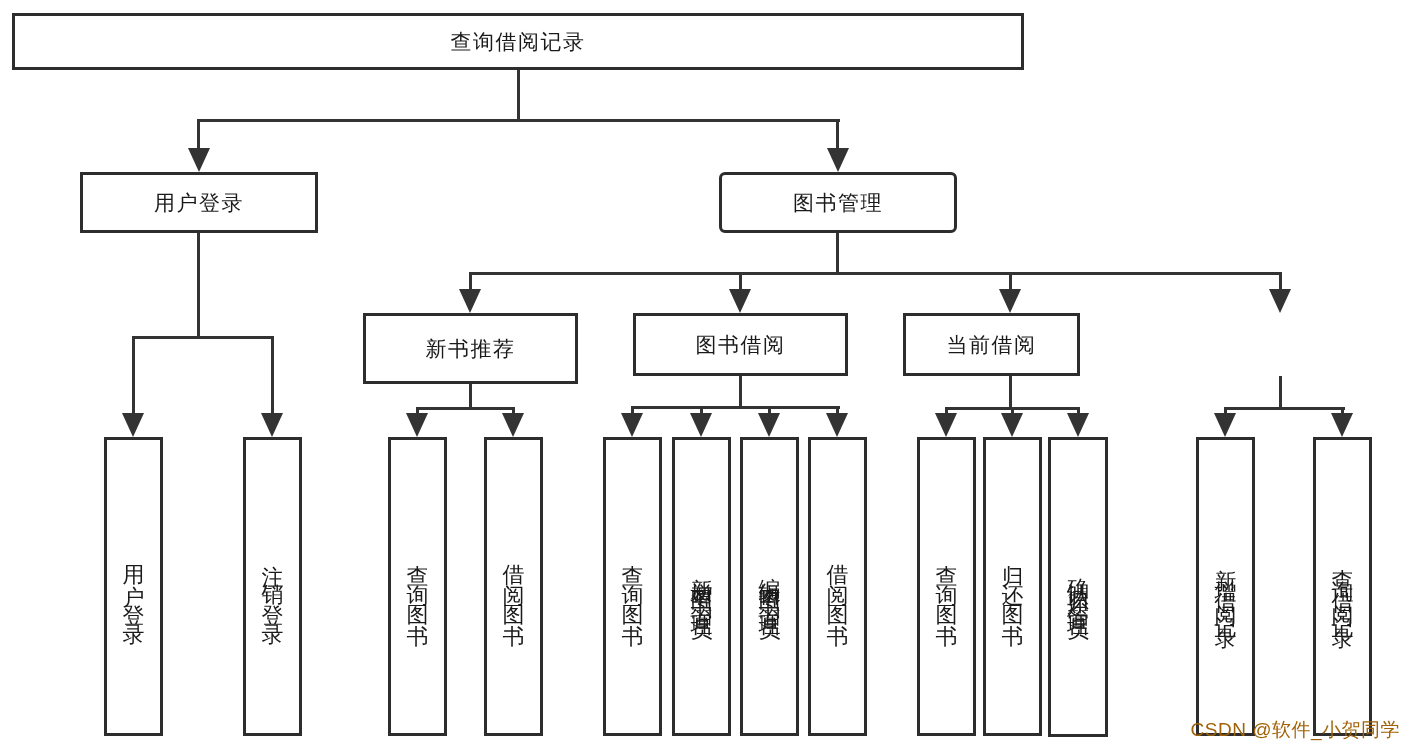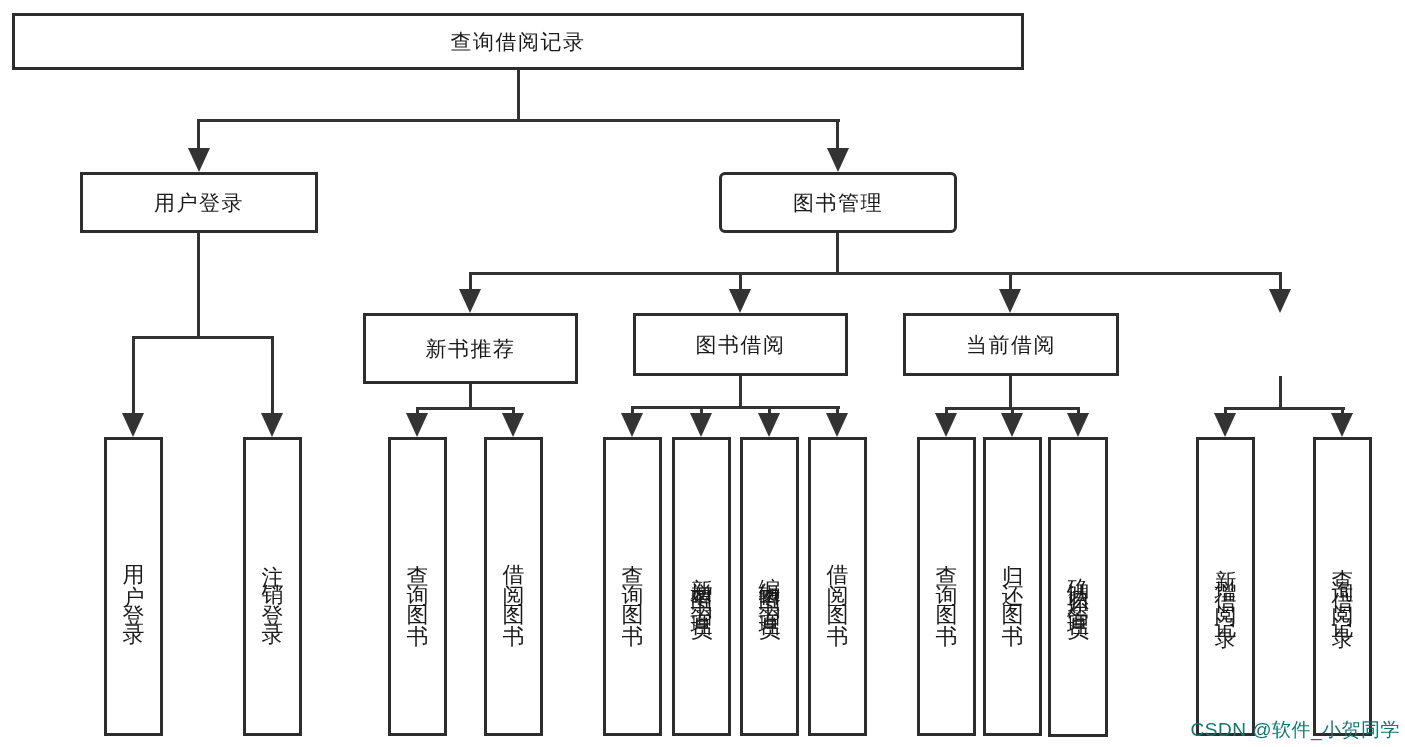--- a/index.html
+++ b/index.html
@@ -21,21 +21,21 @@
   .sp-m{letter-spacing:12px;}
   .sp-s{letter-spacing:6px;}
   .line{position:absolute;background:#333333;z-index:1;}
   .arrow{
     position:absolute;width:0;height:0;z-index:1;
     border-left:11px solid transparent;border-right:11px solid transparent;
     border-top:24px solid #333333;
   }
   .watermark{
     position:absolute;right:5px;bottom:4px;z-index:6;
-    font-size:19px;color:#0f766e;letter-spacing:0.5px;white-space:nowrap;text-align:center;
+    font-size:19px;color:#a16207;letter-spacing:0.5px;white-space:nowrap;text-align:center;
   }
 </style>
 </head>
 <body>
 
 <div id="canvas">
 
   <div class="box" style="left:12px;top:13px;width:1012px;height:57px;">
     <span class="hlabel">查询借阅记录</span>
   </div>
@@ -71,21 +71,21 @@
   <div class="arrow" style="left:999px;top:289px;"></div>
   <div class="line" style="left:1279px;top:272px;width:3px;height:21px;"></div>
   <div class="arrow" style="left:1269px;top:289px;"></div>
 
   <div class="box" style="left:363px;top:313px;width:215px;height:71px;">
     <span class="hlabel">新书推荐</span>
   </div>
   <div class="box" style="left:633px;top:313px;width:215px;height:63px;">
     <span class="hlabel">图书借阅</span>
   </div>
-  <div class="box" style="left:903px;top:313px;width:216px;height:63px;">
+  <div class="box" style="left:903px;top:313px;width:177px;height:63px;">
     <span class="hlabel">当前借阅</span>
   </div>
 
   <div class="line" style="left:469px;top:376px;width:3px;height:31px;"></div>
   <div class="line" style="left:416px;top:407px;width:99px;height:3px;"></div>
   <div class="line" style="left:416px;top:407px;width:3px;height:8px;"></div>
   <div class="arrow" style="left:406px;top:413px;"></div>
   <div class="line" style="left:512px;top:407px;width:3px;height:8px;"></div>
   <div class="arrow" style="left:502px;top:413px;"></div>
 

